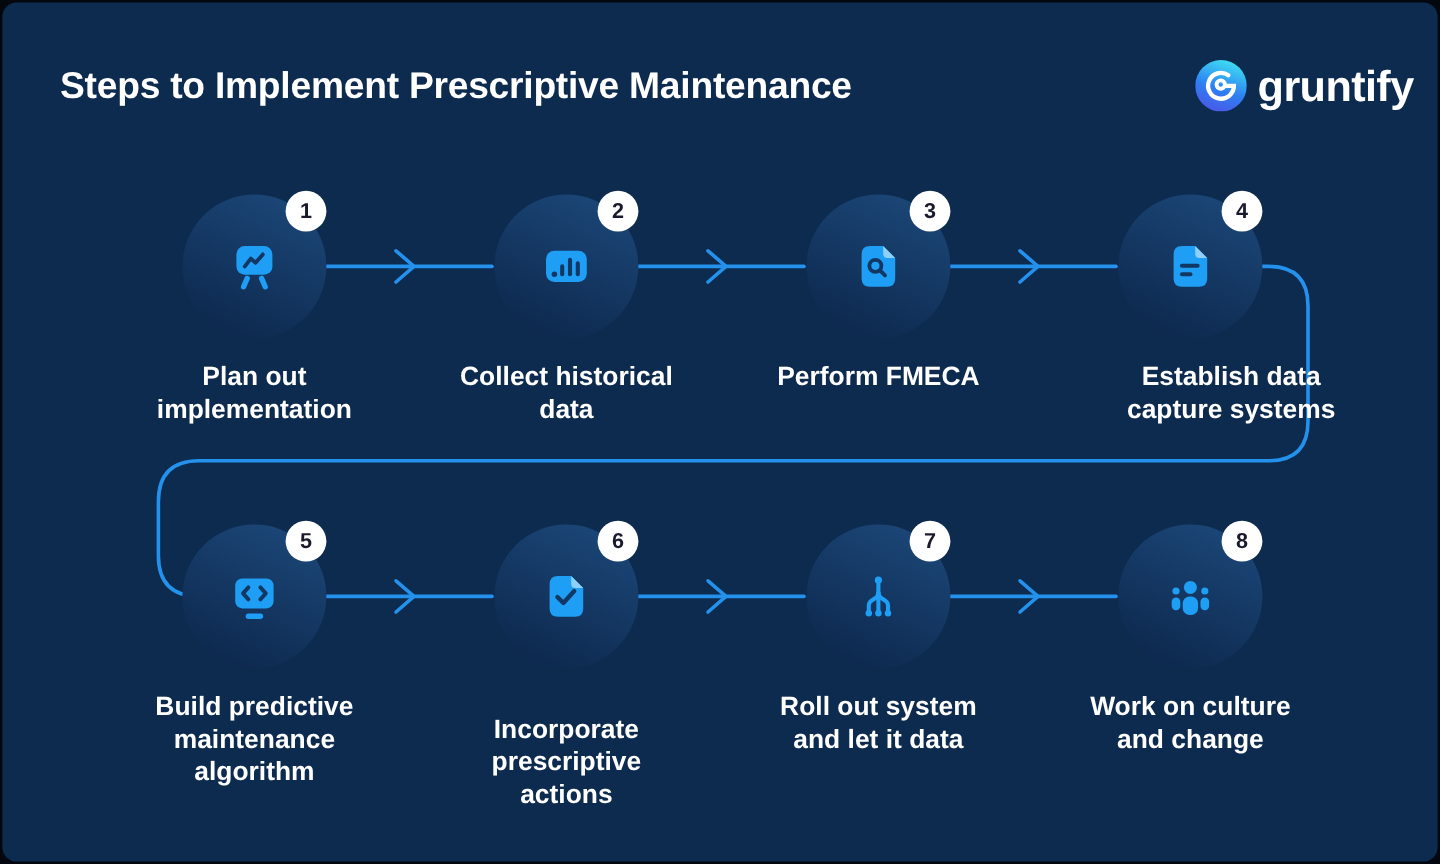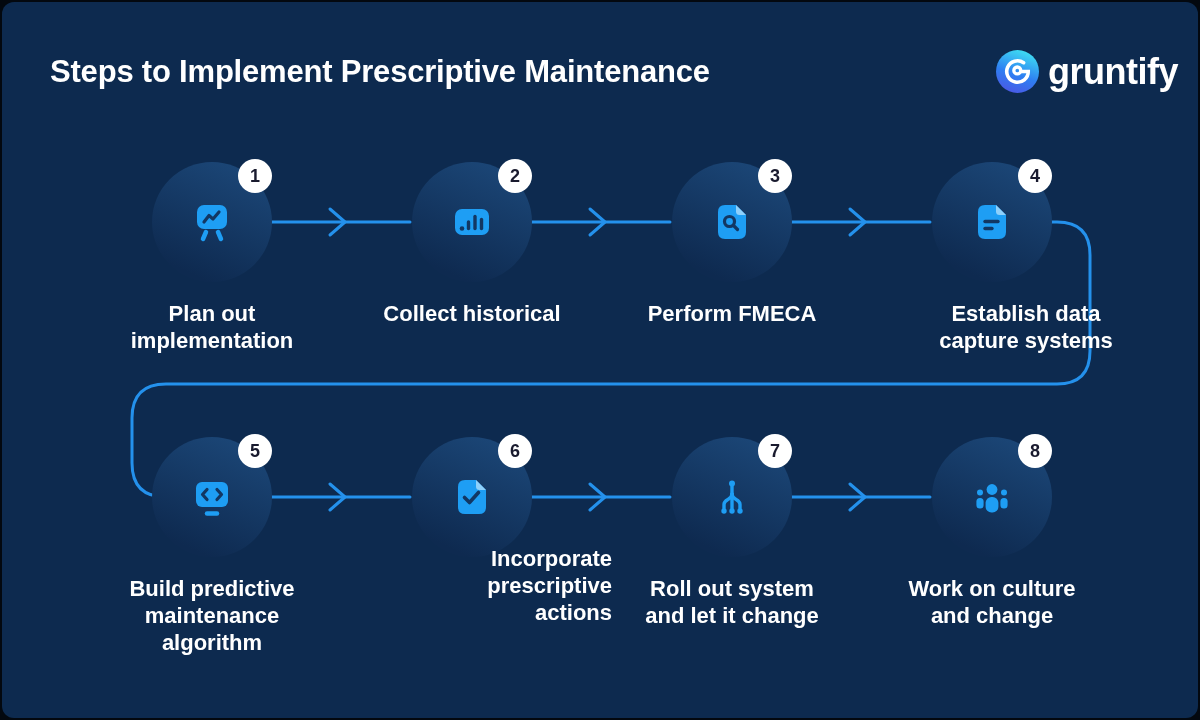--- a/index.html
+++ b/index.html
@@ -104,20 +104,21 @@
         <rect class="icf" x="7" y="11" width="34" height="26" rx="7"></rect>
         <circle class="icd" cx="14" cy="30.5" r="2.3"></circle>
         <line class="icc" stroke-width="3.4" x1="20.5" y1="30.5" x2="20.5" y2="24"></line>
         <line class="icc" stroke-width="3.4" x1="27" y1="30.5" x2="27" y2="18.5"></line>
         <line class="icc" stroke-width="3.4" x1="33.5" y1="30.5" x2="33.5" y2="21.5"></line>
       </svg>
       <div class="badge">2</div>
     </div>
     <div class="step-label" style="left:330px;top:298px;">
       <div>Collect historical</div>
+      <div>data</div>
     </div>
 
     <div class="step-circle" style="left:670px;top:160px;">
       <svg class="icon" viewBox="0 0 48 48">
         <path class="icf" d="M17 7 H28 L38 17 V34 Q38 41 31 41 H17 Q10 41 10 34 V14 Q10 7 17 7 Z"></path>
         <path class="icfold" d="M28 7 L38 17 H31.5 Q28 17 28 13.5 Z"></path>
         <circle class="icc" stroke-width="3.2" cx="21.5" cy="23.5" r="5"></circle>
         <line class="icc" stroke-width="3.2" x1="25.5" y1="27.5" x2="29.5" y2="31.5"></line>
       </svg>
       <div class="badge">3</div>
@@ -156,42 +157,42 @@
     </div>
 
     <div class="step-circle" style="left:410px;top:435px;">
       <svg class="icon" viewBox="0 0 48 48">
         <path class="icf" d="M17 7 H28 L38 17 V34 Q38 41 31 41 H17 Q10 41 10 34 V14 Q10 7 17 7 Z"></path>
         <path class="icfold" d="M28 7 L38 17 H31.5 Q28 17 28 13.5 Z"></path>
         <polyline class="icc" stroke-width="3.6" points="16.5,24.5 21.5,29.5 30.5,19.5"></polyline>
       </svg>
       <div class="badge">6</div>
     </div>
-    <div class="step-label" style="left:330px;top:543px;text-align:right;">
+    <div class="step-label" style="left:330px;top:592px;">
       <div>Incorporate</div>
       <div>prescriptive</div>
       <div>actions</div>
     </div>
 
     <div class="step-circle" style="left:670px;top:435px;">
       <svg class="icon" viewBox="0 0 48 48">
         <circle class="icf" cx="24" cy="10.5" r="3"></circle>
         <path class="ics" stroke-width="3.4" d="M24 13.5 V21"></path>
         <path class="ics" stroke-width="3.4" d="M24 21 V35.5"></path>
         <path class="ics" stroke-width="3.4" d="M24 21 C24 27.5 16 25.5 16 31.5 V35.5"></path>
         <path class="ics" stroke-width="3.4" d="M24 21 C24 27.5 32 25.5 32 31.5 V35.5"></path>
         <circle class="icf" cx="16" cy="38" r="2.7"></circle>
         <circle class="icf" cx="24" cy="38" r="2.7"></circle>
         <circle class="icf" cx="32" cy="38" r="2.7"></circle>
       </svg>
       <div class="badge">7</div>
     </div>
     <div class="step-label" style="left:590px;top:573px;">
       <div>Roll out system</div>
-      <div>and let it change</div>
+      <div>and let it data</div>
     </div>
 
     <div class="step-circle" style="left:930px;top:435px;">
       <svg class="icon" viewBox="0 0 48 48">
         <circle class="icf" cx="24" cy="16.5" r="5.4"></circle>
         <rect class="icf" x="17.6" y="24" width="12.8" height="15.5" rx="5.8"></rect>
         <circle class="icf" cx="12" cy="19.5" r="3"></circle>
         <rect class="icf" x="8.4" y="25" width="7.2" height="10.5" rx="3.5"></rect>
         <circle class="icf" cx="36" cy="19.5" r="3"></circle>
         <rect class="icf" x="32.4" y="25" width="7.2" height="10.5" rx="3.5"></rect>

